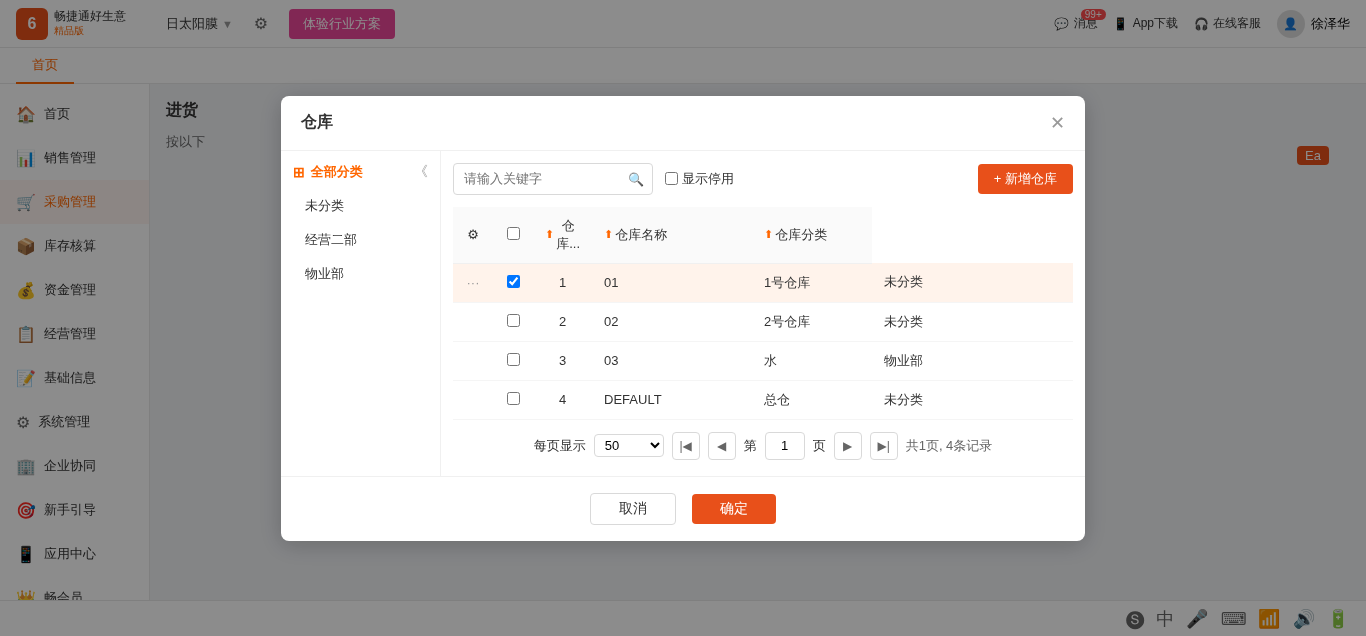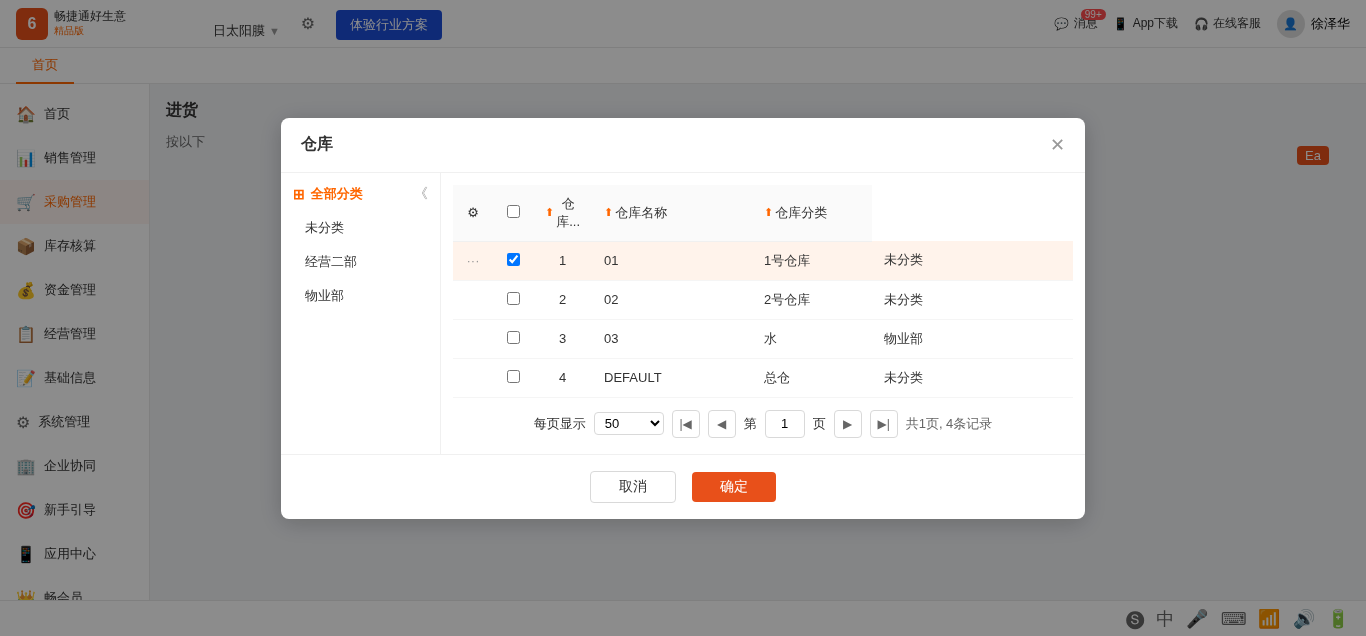--- a/index.html
+++ b/index.html
@@ -32,23 +32,22 @@
       color: #fff;
       font-size: 16px;
       font-weight: bold;
       margin-right: 6px;
     }
     .logo-text { font-size: 12px; color: #333; line-height: 1.3; text-align: center; }
     .logo-sub { font-size: 10px; color: #ff6600; }
     .header-center {
       flex: 1;
       display: flex;
-      align-items: flex-end;
+      align-items: center;
       gap: 12px;
-      margin-left: 47px;
     }
     .store-selector {
       display: flex;
       align-items: center;
       gap: 4px;
       font-size: 13px;
       color: #333;
       cursor: pointer;
     }
     .store-selector .chevron { color: #999; font-size: 11px; }
@@ -57,21 +56,21 @@
       background: none;
       border: none;
       cursor: pointer;
       display: flex;
       align-items: center;
       justify-content: center;
       color: #666;
       font-size: 16px;
     }
     .trial-btn {
-      background: #1d4ed8;
+      background: #ec4899;
       color: #fff;
       border: none;
       border-radius: 4px;
       padding: 6px 14px;
       font-size: 13px;
       cursor: pointer;
     }
     .header-right {
       display: flex;
       align-items: center;
@@ -582,20 +581,31 @@
         <div class="category-item">
           <span>经营二部</span>
         </div>
         <div class="category-item">
           <span>物业部</span>
         </div>
       </div>
 
       <div class="table-panel">
 
+        <div class="search-bar">
+          <div class="search-input-wrap">
+            <input class="search-input" type="text" placeholder="请输入关键字" style="">
+            <span class="search-icon">🔍</span>
+          </div>
+          <label class="show-disabled">
+            <input type="checkbox" style="">
+            <span>显示停用</span>
+          </label>
+          <button class="add-btn">+ 新增仓库</button>
+        </div>
 
         <table class="data-table">
           <thead>
             <tr>
               <th class="col-gear center">⚙</th>
               <th class="col-check center">
                 <input type="checkbox" style="">
               </th>
               <th class="col-no center">
                 <span class="col-sort">

